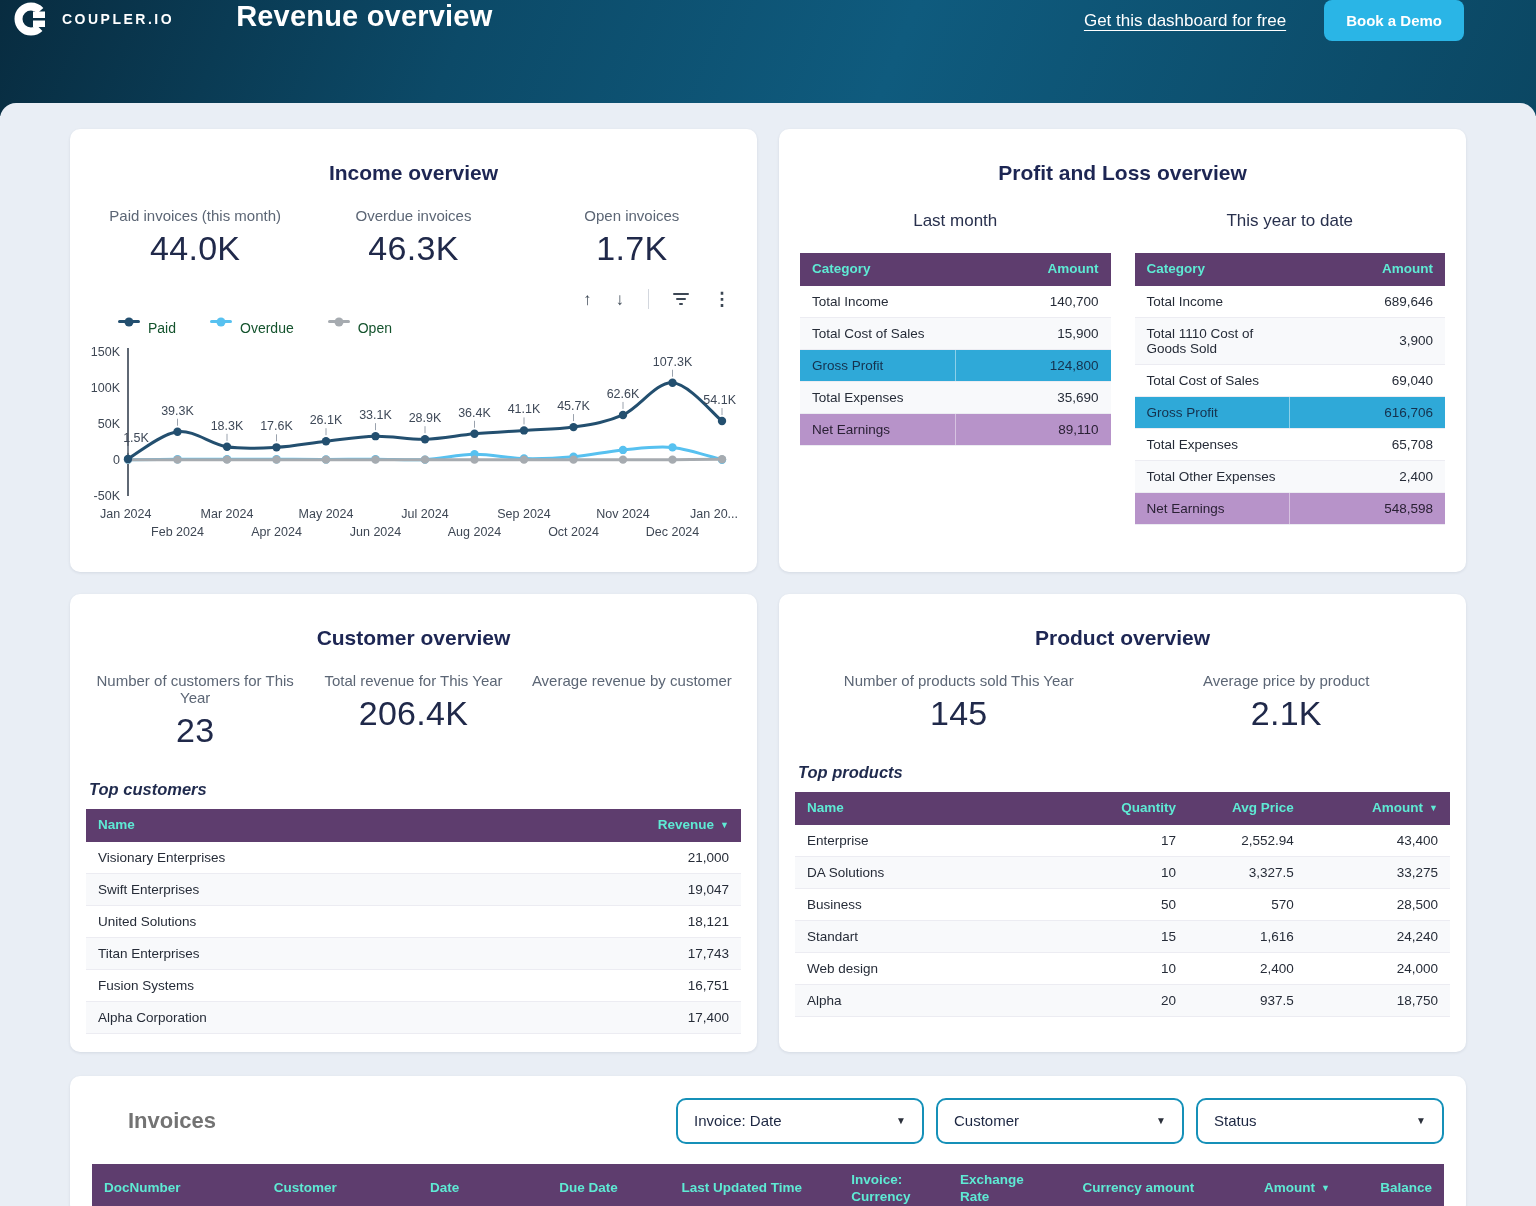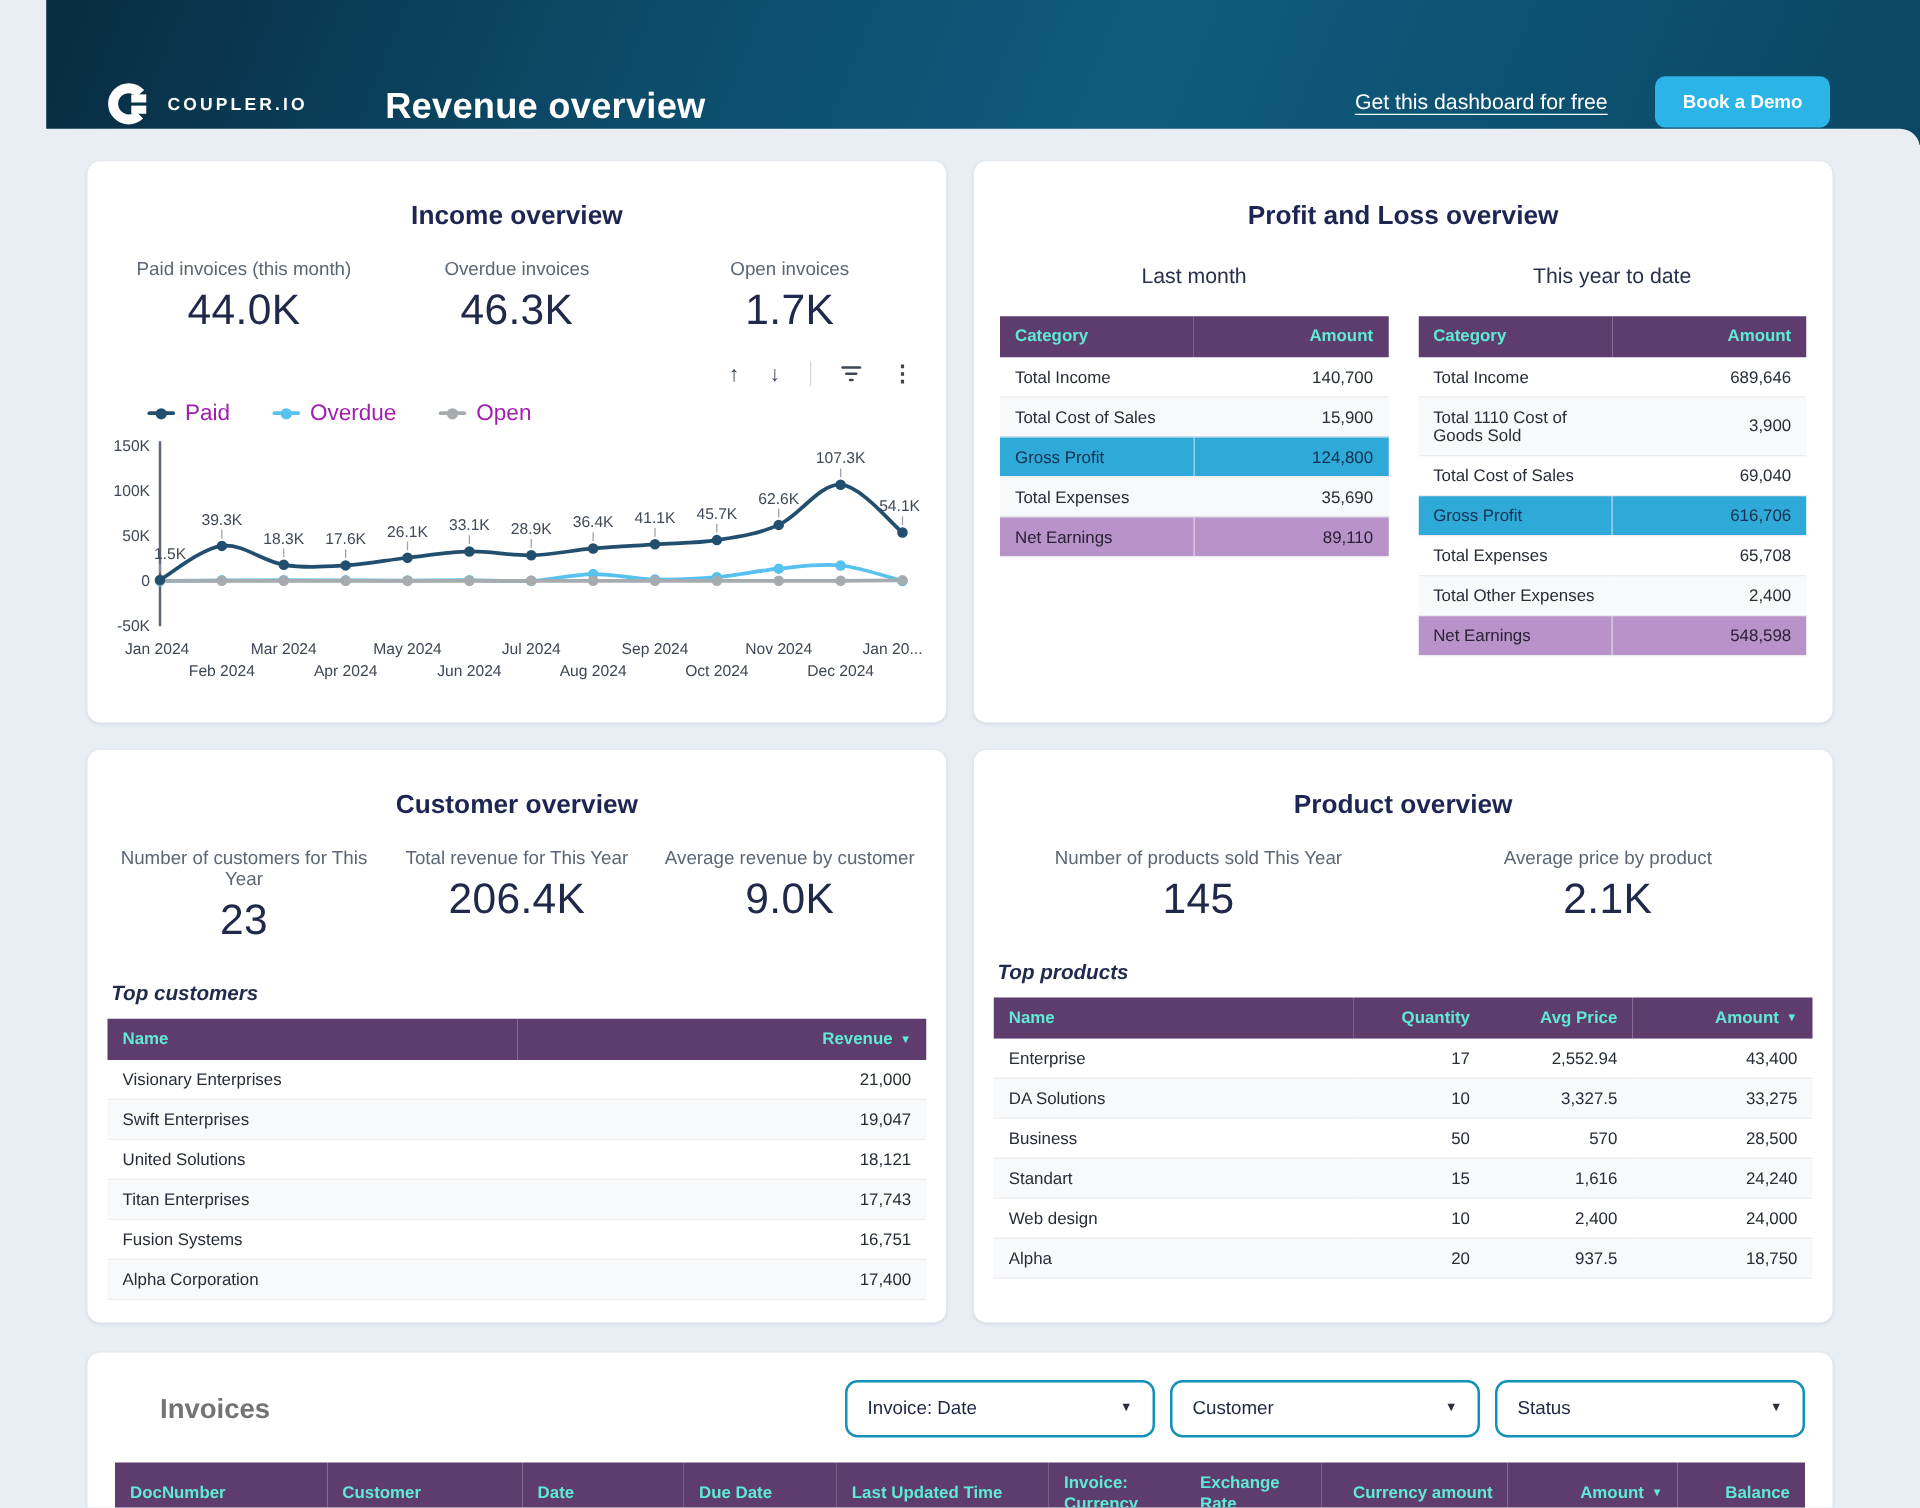--- a/index.html
+++ b/index.html
@@ -1,22 +1,22 @@
 <!DOCTYPE html>
 <html><head>
 <meta charset="utf-8">
 <style>
   * { margin:0; padding:0; box-sizing:border-box; }
   html,body { width:1536px; height:1206px; overflow:hidden; }
   body { font-family:"Liberation Sans", sans-serif; background:#e9eef5; color:#202945; }
 
   
-  .header { height:116px; padding:0 72px 14px 47px;
+  .header { height:116px; padding:0 72px 14px 12px;
     background:linear-gradient(112deg,#082c40 0%,#0c4a68 30%,#0f5b7e 58%,#0b4763 100%);
-    display:flex; align-items:flex-end;margin-left:37px; }
+    display:flex; align-items:flex-start; }
   .logo-wrap { display:flex; align-items:center; gap:12px; margin-right:62px; }
   .logo-text { color:#fff; font-size:14px; font-weight:700; letter-spacing:2.5px; }
   .page-title { color:#fff; font-size:29px; font-weight:700; letter-spacing:.2px; }
   .header-right { margin-left:auto; display:flex; align-items:center; gap:38px; }
   .header-link { color:#fff; font-size:17px; text-decoration:underline; text-underline-offset:4px; cursor:pointer; }
   .cta-btn { background:#2ab5e6; color:#fff; font-weight:700; font-size:15px; border:none;
     border-radius:8px; padding:12px 22px; cursor:pointer; }
 
   
   .main { position:relative; margin-top:-13px; background:#e9eef5; border-radius:16px 16px 0 0;
@@ -33,21 +33,21 @@
 
   
   .toolbar { display:flex; align-items:center; justify-content:flex-end; gap:24px; margin:20px 10px 0 0; color:#3c4754; }
   .tool { font-size:17px; cursor:pointer; line-height:1; }
   .tool-divider { width:1px; height:20px; background:#d3d7de; }
   .filter-icon { display:flex; flex-direction:column; gap:3px; align-items:center; cursor:pointer; }
   .filter-icon i { display:block; height:2px; background:#3c4754; border-radius:1px; }
   .filter-icon i:nth-child(1){width:16px;} .filter-icon i:nth-child(2){width:10px;} .filter-icon i:nth-child(3){width:4px;}
   .kebab { font-size:18px; font-weight:700; cursor:pointer; }
   .legend { display:flex; gap:34px; margin:10px 0 0 32px; }
-  .legend-item { display:flex; align-items:center; gap:8px; font-size:18px; color:#a21caf; cursor:pointer; }
+  .legend-item { display:flex; align-items:flex-start; gap:8px; font-size:14px; color:#14532d; cursor:pointer; }
   .legend-mark { position:relative; width:22px; height:3px; border-radius:2px; }
   .legend-mark::after { content:""; position:absolute; left:50%; top:50%; transform:translate(-50%,-50%);
     width:9px; height:9px; border-radius:50%; background:inherit; }
   .chart-box { margin-top:2px; }
 
   
   table { width:100%; border-collapse:collapse; table-layout:fixed; }
   thead th { background:#5e3d6e; color:#5eead4; font-size:13.5px; font-weight:700; text-align:left;
     padding:8px 12px; line-height:1.25; }
   tbody td { font-size:13.5px; color:#262c38; padding:8px 12px; border-bottom:1px solid #ececf2; background:#fff; }
@@ -326,21 +326,20 @@
         <div class="kpi">
           <div class="kpi-label">Number of customers for This Year</div>
           <div class="kpi-value">23</div>
         </div>
         <div class="kpi">
           <div class="kpi-label">Total revenue for This Year</div>
           <div class="kpi-value">206.4K</div>
         </div>
         <div class="kpi">
           <div class="kpi-label">Average revenue by customer</div>
-          <div class="kpi-value">9.0K</div>
         </div>
       </div>
       <div class="list-label">Top customers</div>
       <table class="cust-table">
         <thead>
             <tr>
           <th>Name</th>
           <th>
             <span>Revenue</span><span class="sort-caret">▼</span>
           </th>

